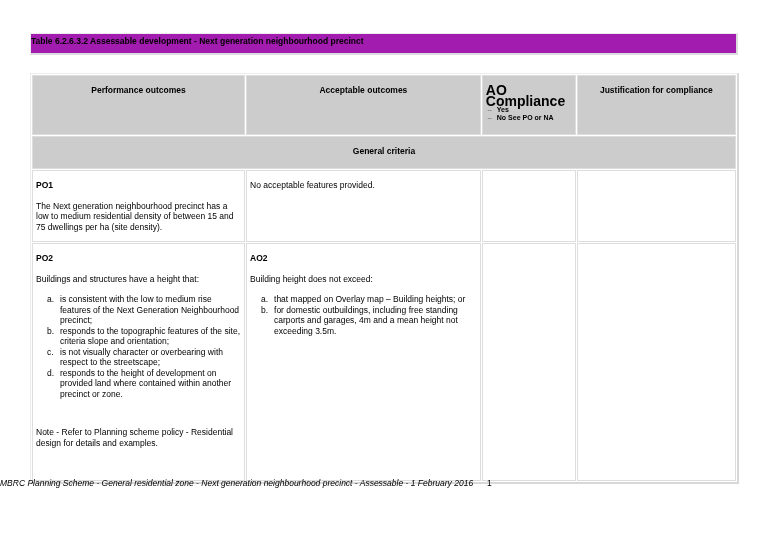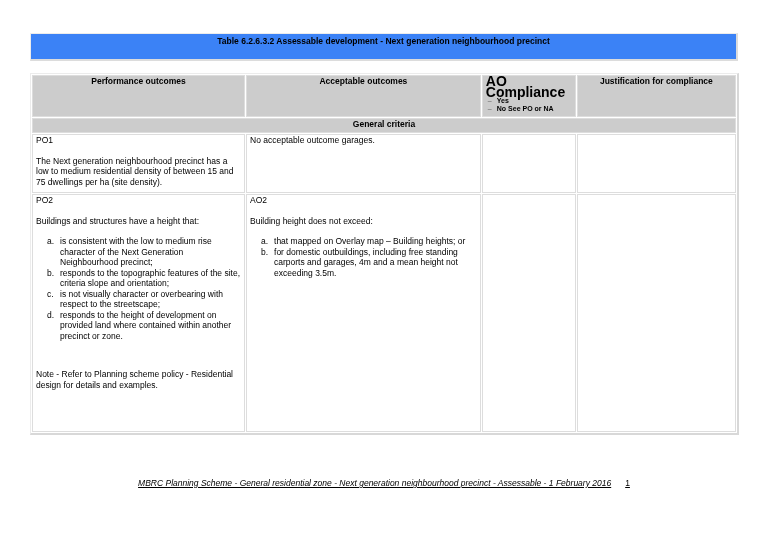--- a/index.html
+++ b/index.html
@@ -1,44 +1,44 @@
 <!DOCTYPE html>
 <html><head>
 <meta charset="utf-8">
 <style>
   html, body { margin:0; padding:0; background:#ffffff; }
   body { width:768px; height:543px; position:relative; overflow:hidden;
          font-family:"Liberation Sans", sans-serif; color:#000; }
-  .title-bar { position:absolute; left:30px; top:33px; width:708px; height:28px;
-    background:#3b82f6; border-top:1px solid #ececec; border-left:1px solid #ececec;
+  .title-bar { position:absolute; left:30px; top:33px; width:708px; height:22px;
+    background:#a21caf; border-top:1px solid #ececec; border-left:1px solid #ececec;
     border-right:2px solid #dcdcdc; border-bottom:2px solid #dcdcdc; box-sizing:border-box;
-    font-size:8.5px; font-weight:bold; text-align:center; line-height:14px; }
+    font-size:8.5px; font-weight:bold; line-height:14px; }
   table.main { position:absolute; left:30px; top:73px; width:709px;
     border-collapse:separate; border-spacing:1px; background:#ffffff;
     border-right:2px solid #d8d8d8; border-bottom:2px solid #d8d8d8;
     border-top:1px solid #ececec; border-left:1px solid #ececec; }
-  table.main td { font-size:8.5px; vertical-align:top; padding:0 3px;
+  table.main td { font-size:8.5px; vertical-align:top; padding:9px 3px;
     border:1px solid #dddddd; line-height:10.5px; }
   td.gray { background:#cccccc; }
   td.hdr { text-align:center; vertical-align:middle; font-weight:bold; font-size:8.5px; height:40px; }
   td.hdr-ao { text-align:left; vertical-align:top; font-weight:bold; height:40px; padding-top:2px; }
   .ao-title { font-size:14px; }
   .ao-list { font-size:7px; line-height:8px; margin:0; padding:0; list-style:none; }
   .ao-list li { position:relative; padding-left:11px; }
   .ao-list li .dash { position:absolute; left:2px; color:#666; font-weight:normal; }
   td.section { font-weight:bold; height:13px; }
   td.center { text-align:center;margin-left:35px; }
-  .code { font-weight:normal; display:block; margin-bottom:10px; }
+  .code { font-weight:bold; display:block; margin-bottom:10px; }
   .para { display:block; }
   ol.alpha { margin:10px 0 0 0; padding:0; list-style:none; }
   ol.alpha li { position:relative; padding-left:24px; margin:0; }
   ol.alpha li .mk { position:absolute; left:11px; }
   .note { display:block; margin-top:28px; }
-  .footer { position:absolute; left:0; width:768px; top:478px; text-align:center;
-    font-size:8.5px; font-style:italic;text-decoration:underline; }
+  .footer { position:absolute; left:0; width:768px; top:478px; 
+    font-size:8.5px; font-style:italic; }
   .footer .pg { font-style:normal; margin-left:14px; }
 </style>
 </head>
 <body>
 
 <div class="title-bar">Table 6.2.6.3.2 Assessable development - Next generation neighbourhood precinct</div>
 
 <table class="main">
   <colgroup>
     <col style="width:214px">
@@ -61,31 +61,31 @@
   </tr>
   <tr>
     <td class="gray section center" colspan="4">General criteria</td>
   </tr>
 
   <tr style="height:59px">
     <td>
       <span class="code">PO1</span>
       <span class="para">The Next generation neighbourhood precinct has a low to medium residential density of between 15 and 75 dwellings per ha (site density).</span>
     </td>
-    <td>No acceptable outcome garages.</td>
+    <td>No acceptable features provided.</td>
     <td></td>
     <td></td>
   </tr>
 
   <tr style="height:238px">
     <td>
       <span class="code">PO2</span>
       <span class="para">Buildings and structures have a height that:</span>
       <ol class="alpha">
-        <li><span class="mk">a.</span><span>is consistent with the low to medium rise character of the Next Generation Neighbourhood precinct;</span></li>
+        <li><span class="mk">a.</span><span>is consistent with the low to medium rise features of the Next Generation Neighbourhood precinct;</span></li>
         <li><span class="mk">b.</span><span>responds to the topographic features of the site, criteria slope and orientation;</span></li>
         <li><span class="mk">c.</span><span>is not visually character or overbearing with respect to the streetscape;</span></li>
         <li><span class="mk">d.</span><span>responds to the height of development on provided land where contained within another precinct or zone.</span></li>
       </ol>
       <span class="note">Note - Refer to Planning scheme policy - Residential design for details and examples.</span>
     </td>
     <td>
       <span class="code">AO2</span>
       <span class="para">Building height does not exceed:</span>
       <ol class="alpha">

